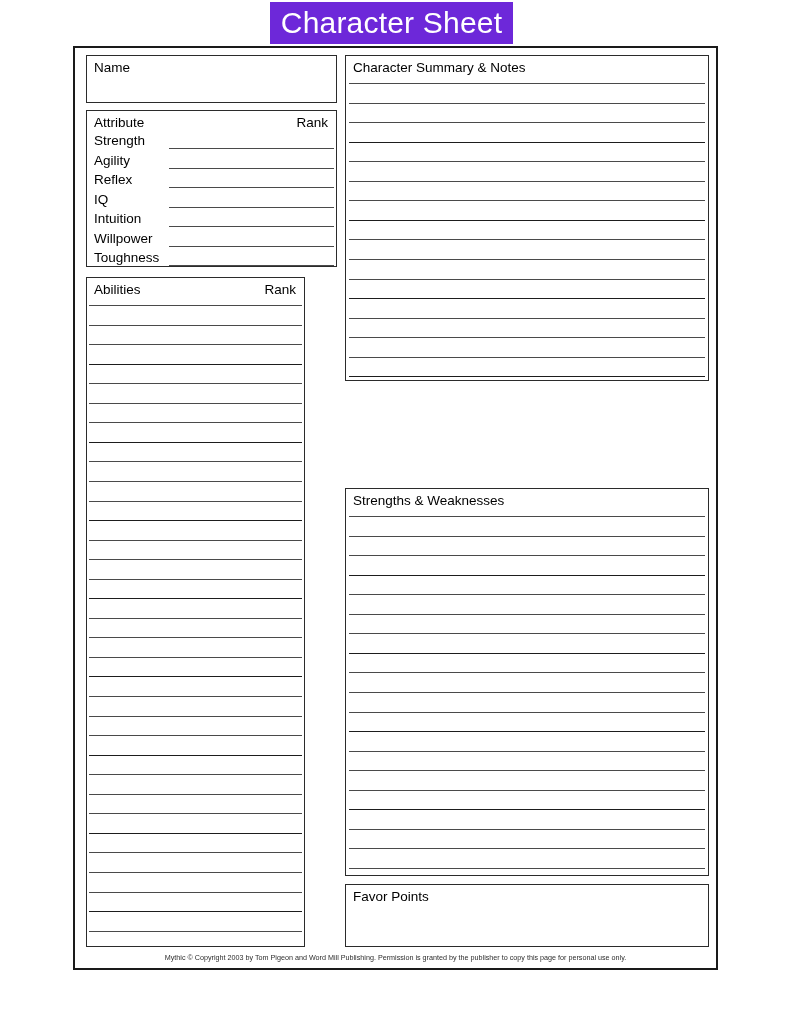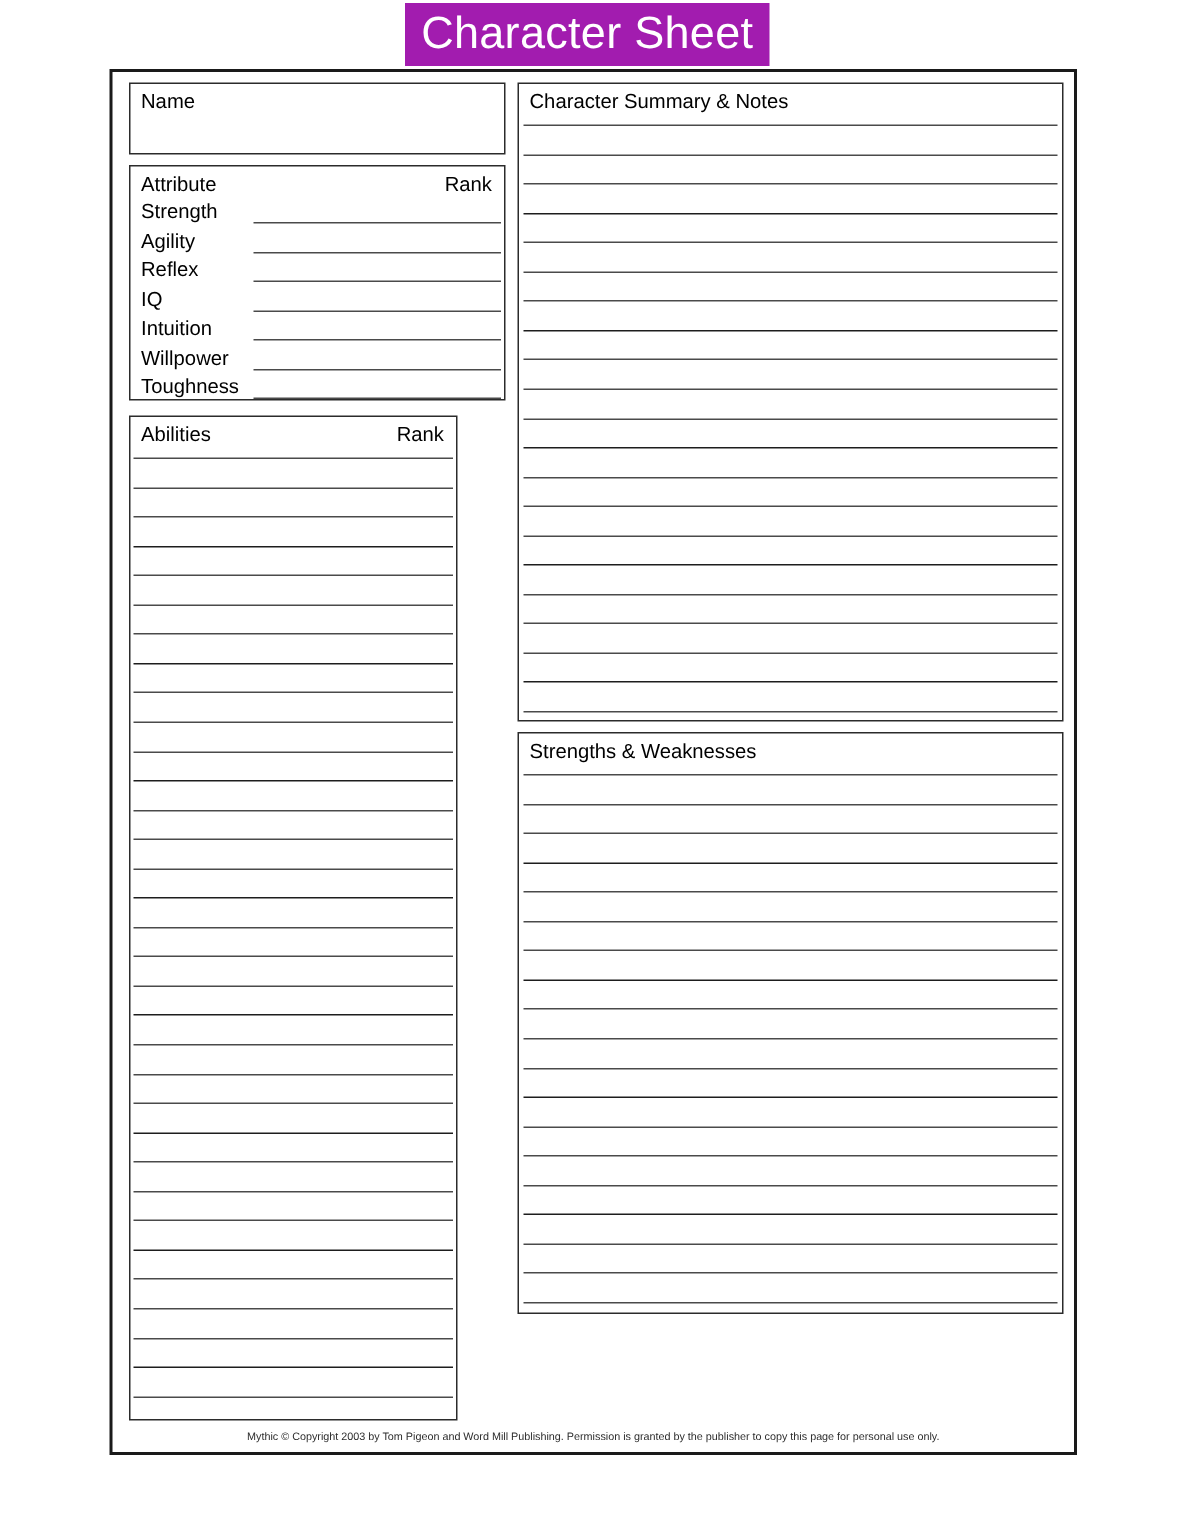--- a/index.html
+++ b/index.html
@@ -18,21 +18,21 @@
     overflow: hidden;
     background: #ffffff;
   }
   
   #title-banner {
     position: absolute;
     left: 270px;
     top: 2px;
     width: 243px;
     height: 42px;
-    background: #a21caf;
+    background: #6d28d9;
     color: #ffffff;
     font-size: 30px;
     line-height: 42px;
     text-align: center;
     letter-spacing: 0.2px;
     white-space: nowrap;
   }
   
   #page-frame {
     position: absolute;
@@ -198,21 +198,21 @@
         <div class="rule" style="top: 535.3px; left: 2px; right: 2px;"></div>
         <div class="rule dark" style="top: 554.85px; left: 2px; right: 2px;"></div>
         <div class="rule" style="top: 574.4px; left: 2px; right: 2px;"></div>
         <div class="rule" style="top: 593.95px; left: 2px; right: 2px;"></div>
         <div class="rule" style="top: 613.5px; left: 2px; right: 2px;"></div>
         <div class="rule dark" style="top: 633.05px; left: 2px; right: 2px;"></div>
         <div class="rule" style="top: 652.6px; left: 2px; right: 2px;"></div>
       </div>
   </div>
 
-  <div class="box" id="summary-box" style="left:345px; top:55px; width:364px; height:426px;">
+  <div class="box" id="summary-box" style="left:345px; top:55px; width:364px; height:326px;">
     <div class="box-title">Character Summary &amp; Notes</div>
     <div class="rules" id="summary-rules">
         <div class="rule" style="top: 27px; left: 3px; right: 3px;"></div>
         <div class="rule" style="top: 46.55px; left: 3px; right: 3px;"></div>
         <div class="rule" style="top: 66.1px; left: 3px; right: 3px;"></div>
         <div class="rule dark" style="top: 85.65px; left: 3px; right: 3px;"></div>
         <div class="rule" style="top: 105.2px; left: 3px; right: 3px;"></div>
         <div class="rule" style="top: 124.75px; left: 3px; right: 3px;"></div>
         <div class="rule" style="top: 144.3px; left: 3px; right: 3px;"></div>
         <div class="rule dark" style="top: 163.85px; left: 3px; right: 3px;"></div>
@@ -250,16 +250,19 @@
         <div class="rule" style="top: 261.6px; left: 3px; right: 3px;"></div>
         <div class="rule" style="top: 281.15px; left: 3px; right: 3px;"></div>
         <div class="rule" style="top: 300.7px; left: 3px; right: 3px;"></div>
         <div class="rule dark" style="top: 320.25px; left: 3px; right: 3px;"></div>
         <div class="rule" style="top: 339.8px; left: 3px; right: 3px;"></div>
         <div class="rule" style="top: 359.35px; left: 3px; right: 3px;"></div>
         <div class="rule" style="top: 378.9px; left: 3px; right: 3px;"></div>
       </div>
   </div>
 
+  <div class="box" id="favor-box" style="left:345px; top:884px; width:364px; height:63px;">
+    <div class="box-title">Favor Points</div>
+  </div>
 
   <div id="footer">Mythic © Copyright 2003 by Tom Pigeon and Word Mill Publishing. Permission is granted by the publisher to copy this page for personal use only.</div>
 
 </div>
 
 </body></html>

